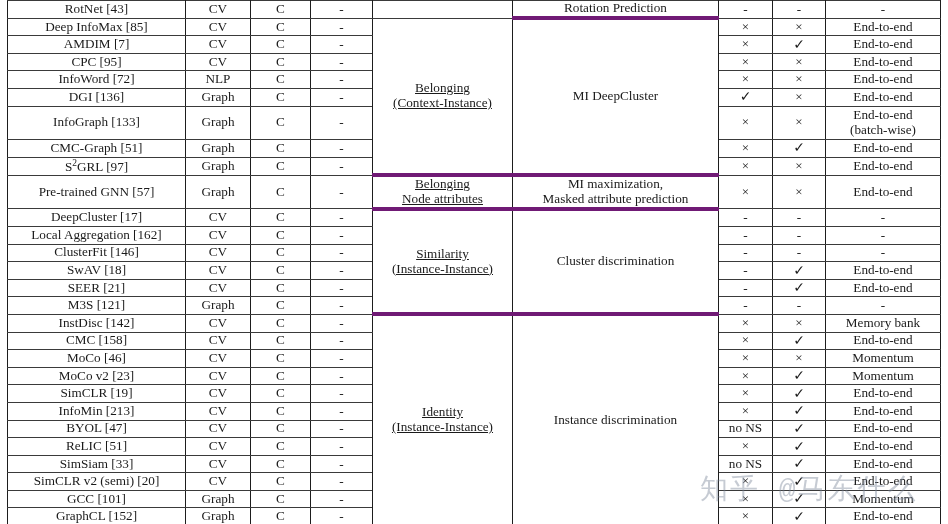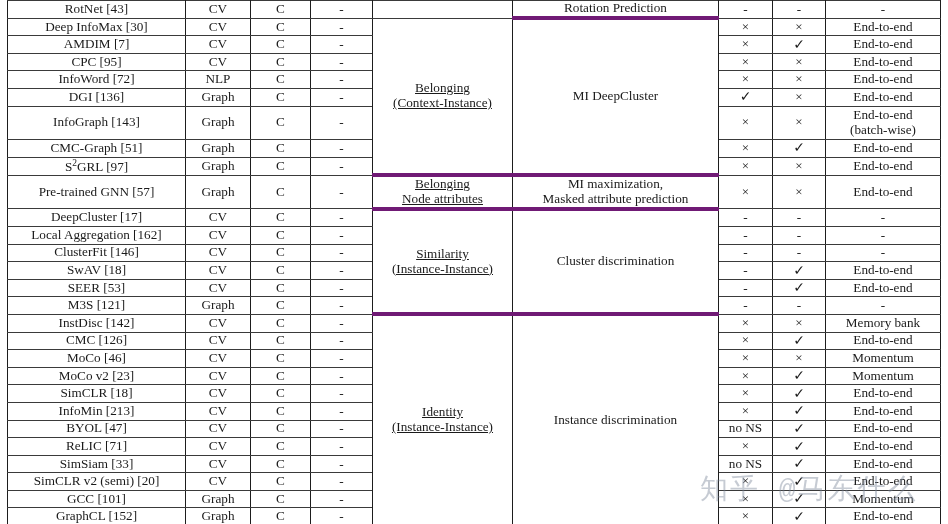--- a/index.html
+++ b/index.html
@@ -119,21 +119,21 @@
           <td>CV</td>
           <td>C</td>
           <td>-</td>
           <td class="blank-cat solid-bottom"></td>
           <td class="task solid-bottom">Rotation Prediction</td>
           <td><span class="dash">-</span></td>
           <td><span class="dash">-</span></td>
           <td>-</td>
         </tr>
         <tr style="height:17.6px">
-          <td>Deep InfoMax [30]</td>
+          <td>Deep InfoMax [85]</td>
           <td>CV</td>
           <td>C</td>
           <td>-</td>
           <td class="cat solid-top solid-bottom two-line" rowspan="8">Belonging<br>(Context-Instance)</td>
           <td class="task solid-top solid-bottom two-line" rowspan="8">MI DeepCluster</td>
           <td><span class="glyph-cross">×</span></td>
           <td><span class="glyph-cross">×</span></td>
           <td>End-to-end</td>
         </tr>
         <tr style="height:17.6px">
@@ -166,21 +166,21 @@
         <tr style="height:17.6px">
           <td>DGI [136]</td>
           <td>Graph</td>
           <td>C</td>
           <td>-</td>
           <td><span class="glyph-check">✓</span></td>
           <td><span class="glyph-cross">×</span></td>
           <td>End-to-end</td>
         </tr>
         <tr style="height:33.5px">
-          <td>InfoGraph [143]</td>
+          <td>InfoGraph [133]</td>
           <td>Graph</td>
           <td>C</td>
           <td>-</td>
           <td><span class="glyph-cross">×</span></td>
           <td><span class="glyph-cross">×</span></td>
           <td class="two-line">End-to-end<br>(batch-wise)</td>
         </tr>
         <tr style="height:17.6px">
           <td>CMC-Graph [51]</td>
           <td>Graph</td>
@@ -242,21 +242,21 @@
         <tr style="height:17.6px">
           <td>SwAV [18]</td>
           <td>CV</td>
           <td>C</td>
           <td>-</td>
           <td><span class="dash">-</span></td>
           <td><span class="glyph-check">✓</span></td>
           <td>End-to-end</td>
         </tr>
         <tr style="height:17.6px">
-          <td>SEER [53]</td>
+          <td>SEER [21]</td>
           <td>CV</td>
           <td>C</td>
           <td>-</td>
           <td><span class="dash">-</span></td>
           <td><span class="glyph-check">✓</span></td>
           <td>End-to-end</td>
         </tr>
         <tr style="height:17.6px">
           <td>M3S [121]</td>
           <td>Graph</td>
@@ -271,21 +271,21 @@
           <td>CV</td>
           <td>C</td>
           <td>-</td>
           <td class="cat solid-bottom two-line" rowspan="12">Identity<br>(Instance-Instance)</td>
           <td class="task solid-bottom two-line" rowspan="12">Instance discrimination</td>
           <td><span class="glyph-cross">×</span></td>
           <td><span class="glyph-cross">×</span></td>
           <td>Memory bank</td>
         </tr>
         <tr style="height:17.6px">
-          <td>CMC [126]</td>
+          <td>CMC [158]</td>
           <td>CV</td>
           <td>C</td>
           <td>-</td>
           <td><span class="glyph-cross">×</span></td>
           <td><span class="glyph-check">✓</span></td>
           <td>End-to-end</td>
         </tr>
         <tr style="height:17.6px">
           <td>MoCo [46]</td>
           <td>CV</td>
@@ -298,21 +298,21 @@
         <tr style="height:17.6px">
           <td>MoCo v2 [23]</td>
           <td>CV</td>
           <td>C</td>
           <td>-</td>
           <td><span class="glyph-cross">×</span></td>
           <td><span class="glyph-check">✓</span></td>
           <td>Momentum</td>
         </tr>
         <tr style="height:17.6px">
-          <td>SimCLR [18]</td>
+          <td>SimCLR [19]</td>
           <td>CV</td>
           <td>C</td>
           <td>-</td>
           <td><span class="glyph-cross">×</span></td>
           <td><span class="glyph-check">✓</span></td>
           <td>End-to-end</td>
         </tr>
         <tr style="height:17.6px">
           <td>InfoMin [213]</td>
           <td>CV</td>
@@ -325,21 +325,21 @@
         <tr style="height:17.6px">
           <td>BYOL [47]</td>
           <td>CV</td>
           <td>C</td>
           <td>-</td>
           <td><span class="dash">no NS</span></td>
           <td><span class="glyph-check">✓</span></td>
           <td>End-to-end</td>
         </tr>
         <tr style="height:17.6px">
-          <td>ReLIC [71]</td>
+          <td>ReLIC [51]</td>
           <td>CV</td>
           <td>C</td>
           <td>-</td>
           <td><span class="glyph-cross">×</span></td>
           <td><span class="glyph-check">✓</span></td>
           <td>End-to-end</td>
         </tr>
         <tr style="height:17.6px">
           <td>SimSiam [33]</td>
           <td>CV</td>

